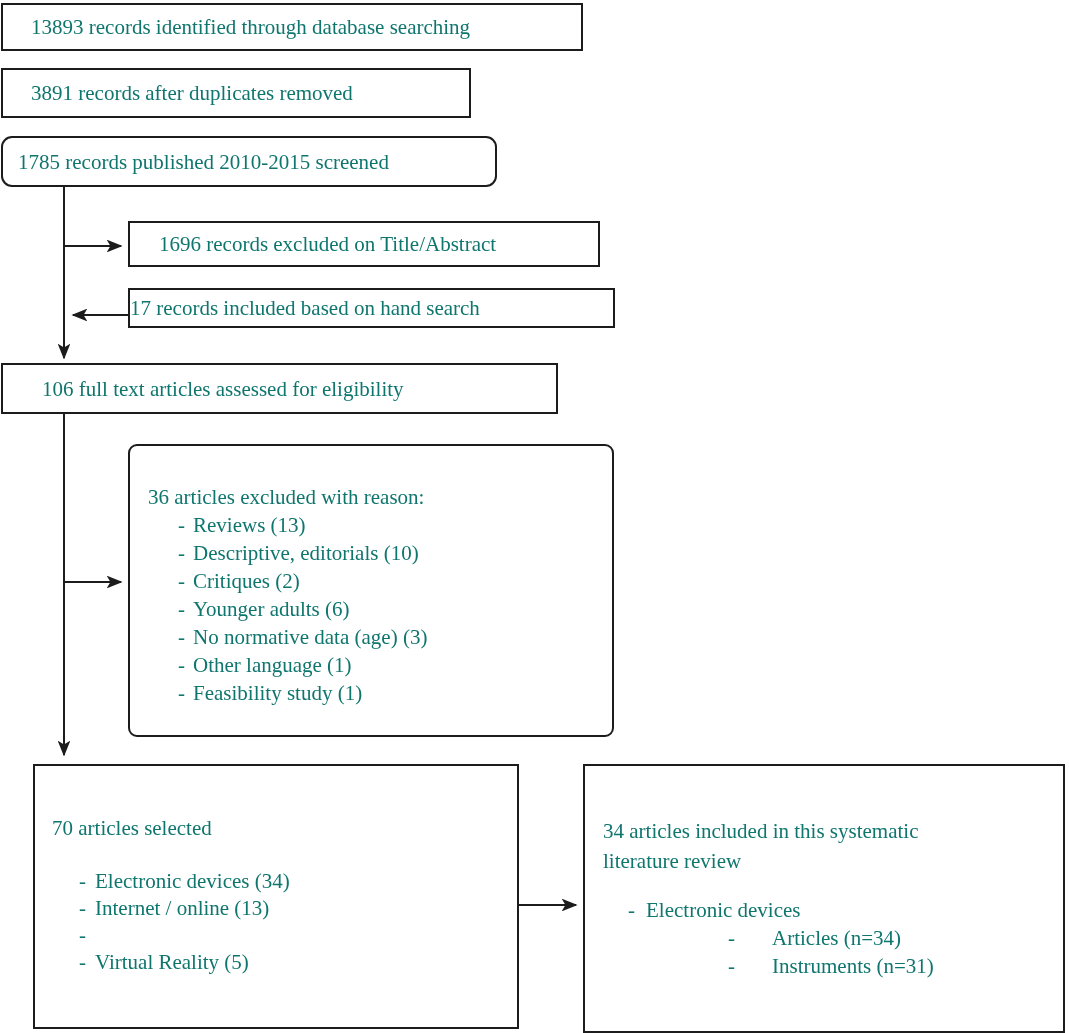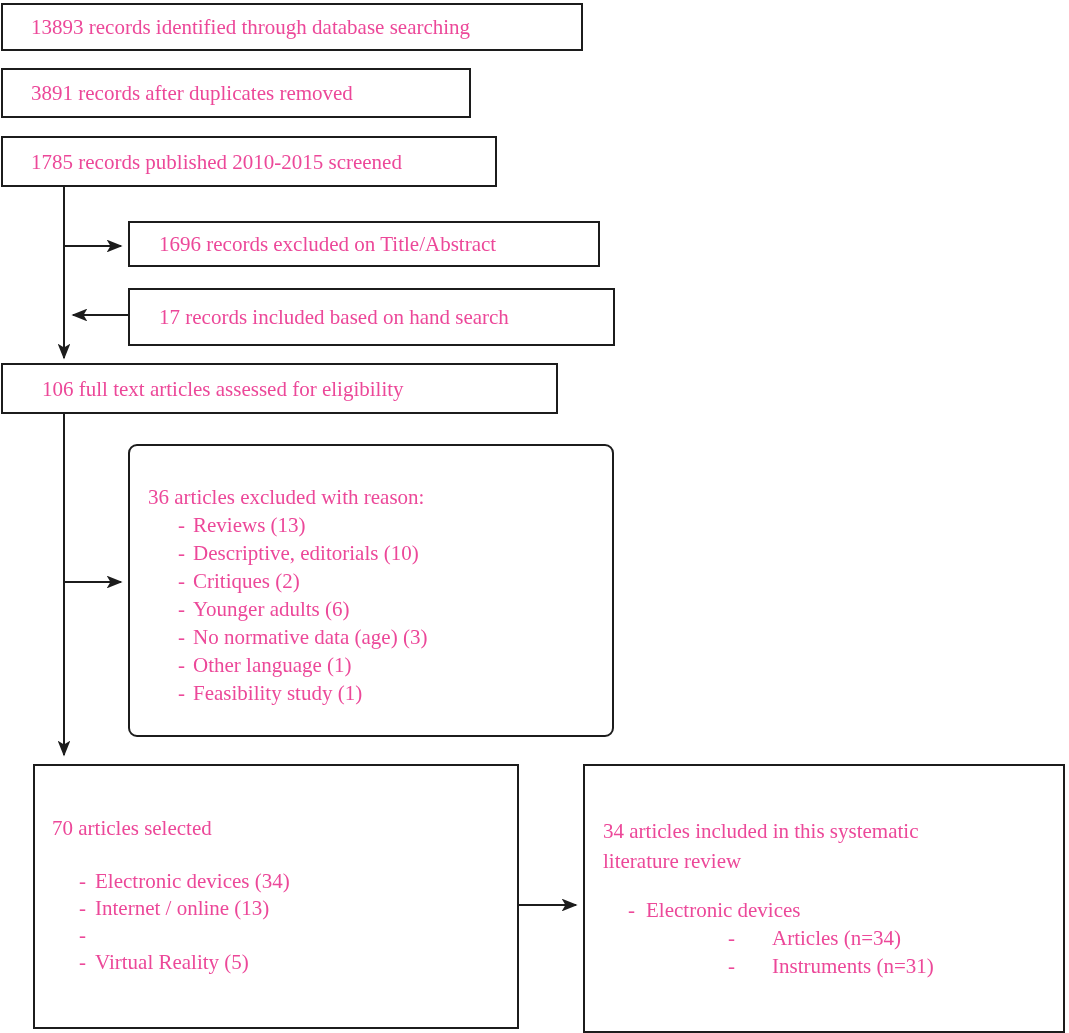--- a/index.html
+++ b/index.html
@@ -2,40 +2,40 @@
 <html><head>
 <meta charset="utf-8">
 <style>
   html, body { margin: 0; padding: 0; background: #ffffff; }
   #canvas {
     position: relative;
     width: 1069px;
     height: 1033px;
     background: #ffffff;
     font-family: "Liberation Serif", serif;
-    color: #ec4899;
+    color: #0f766e;
     overflow: hidden;
   }
   .box {
     position: absolute;
     box-sizing: border-box;
     border: 2px solid #1c1c1c;
     background: #ffffff;
     font-size: 21px;
     line-height: 28px;
   }
   .vcenter { display: flex; align-items: center; }
   .bold { font-weight: normal; }
 
   
   #box1 { left: 1px;   top: 3px;   width: 582px; height: 48px; padding-left: 28px; }
   #box2 { left: 1px;   top: 68px;  width: 470px; height: 50px; padding-left: 28px; align-items: center; }
-  #box3 { left: 1px;   top: 136px; width: 496px; height: 51px; padding-left: 28px; }
+  #box3 { left: 1px;   top: 136px; width: 496px; height: 51px; padding-left: 15px; border-radius: 11px; }
   #box4 { left: 128px; top: 221px; width: 472px; height: 46px; padding-left: 29px; }
-  #box5 { left: 128px; top: 288px; width: 487px; height: 58px; padding-left: 29px; }
+  #box5 { left: 128px; top: 288px; width: 487px; height: 40px; }
   #box6 { left: 1px;   top: 363px; width: 557px; height: 51px; padding-left: 39px; }
 
   
   #box7 { left: 128px; top: 444px; width: 486px; height: 293px; padding: 37px 8px 0 18px; border-radius: 9px; }
   #box8 { left: 33px;  top: 764px; width: 486px; height: 265px; padding: 48px 8px 0 17px; }
   #box9 { left: 583px; top: 764px; width: 482px; height: 269px; padding: 50px 8px 0 18px; }
 
   #box7 .list { margin-top: 0; }
   #box7 .row { margin-left: 30px; line-height: 28px; }
   #box7 .dash { display: inline-block; width: 15px; }

